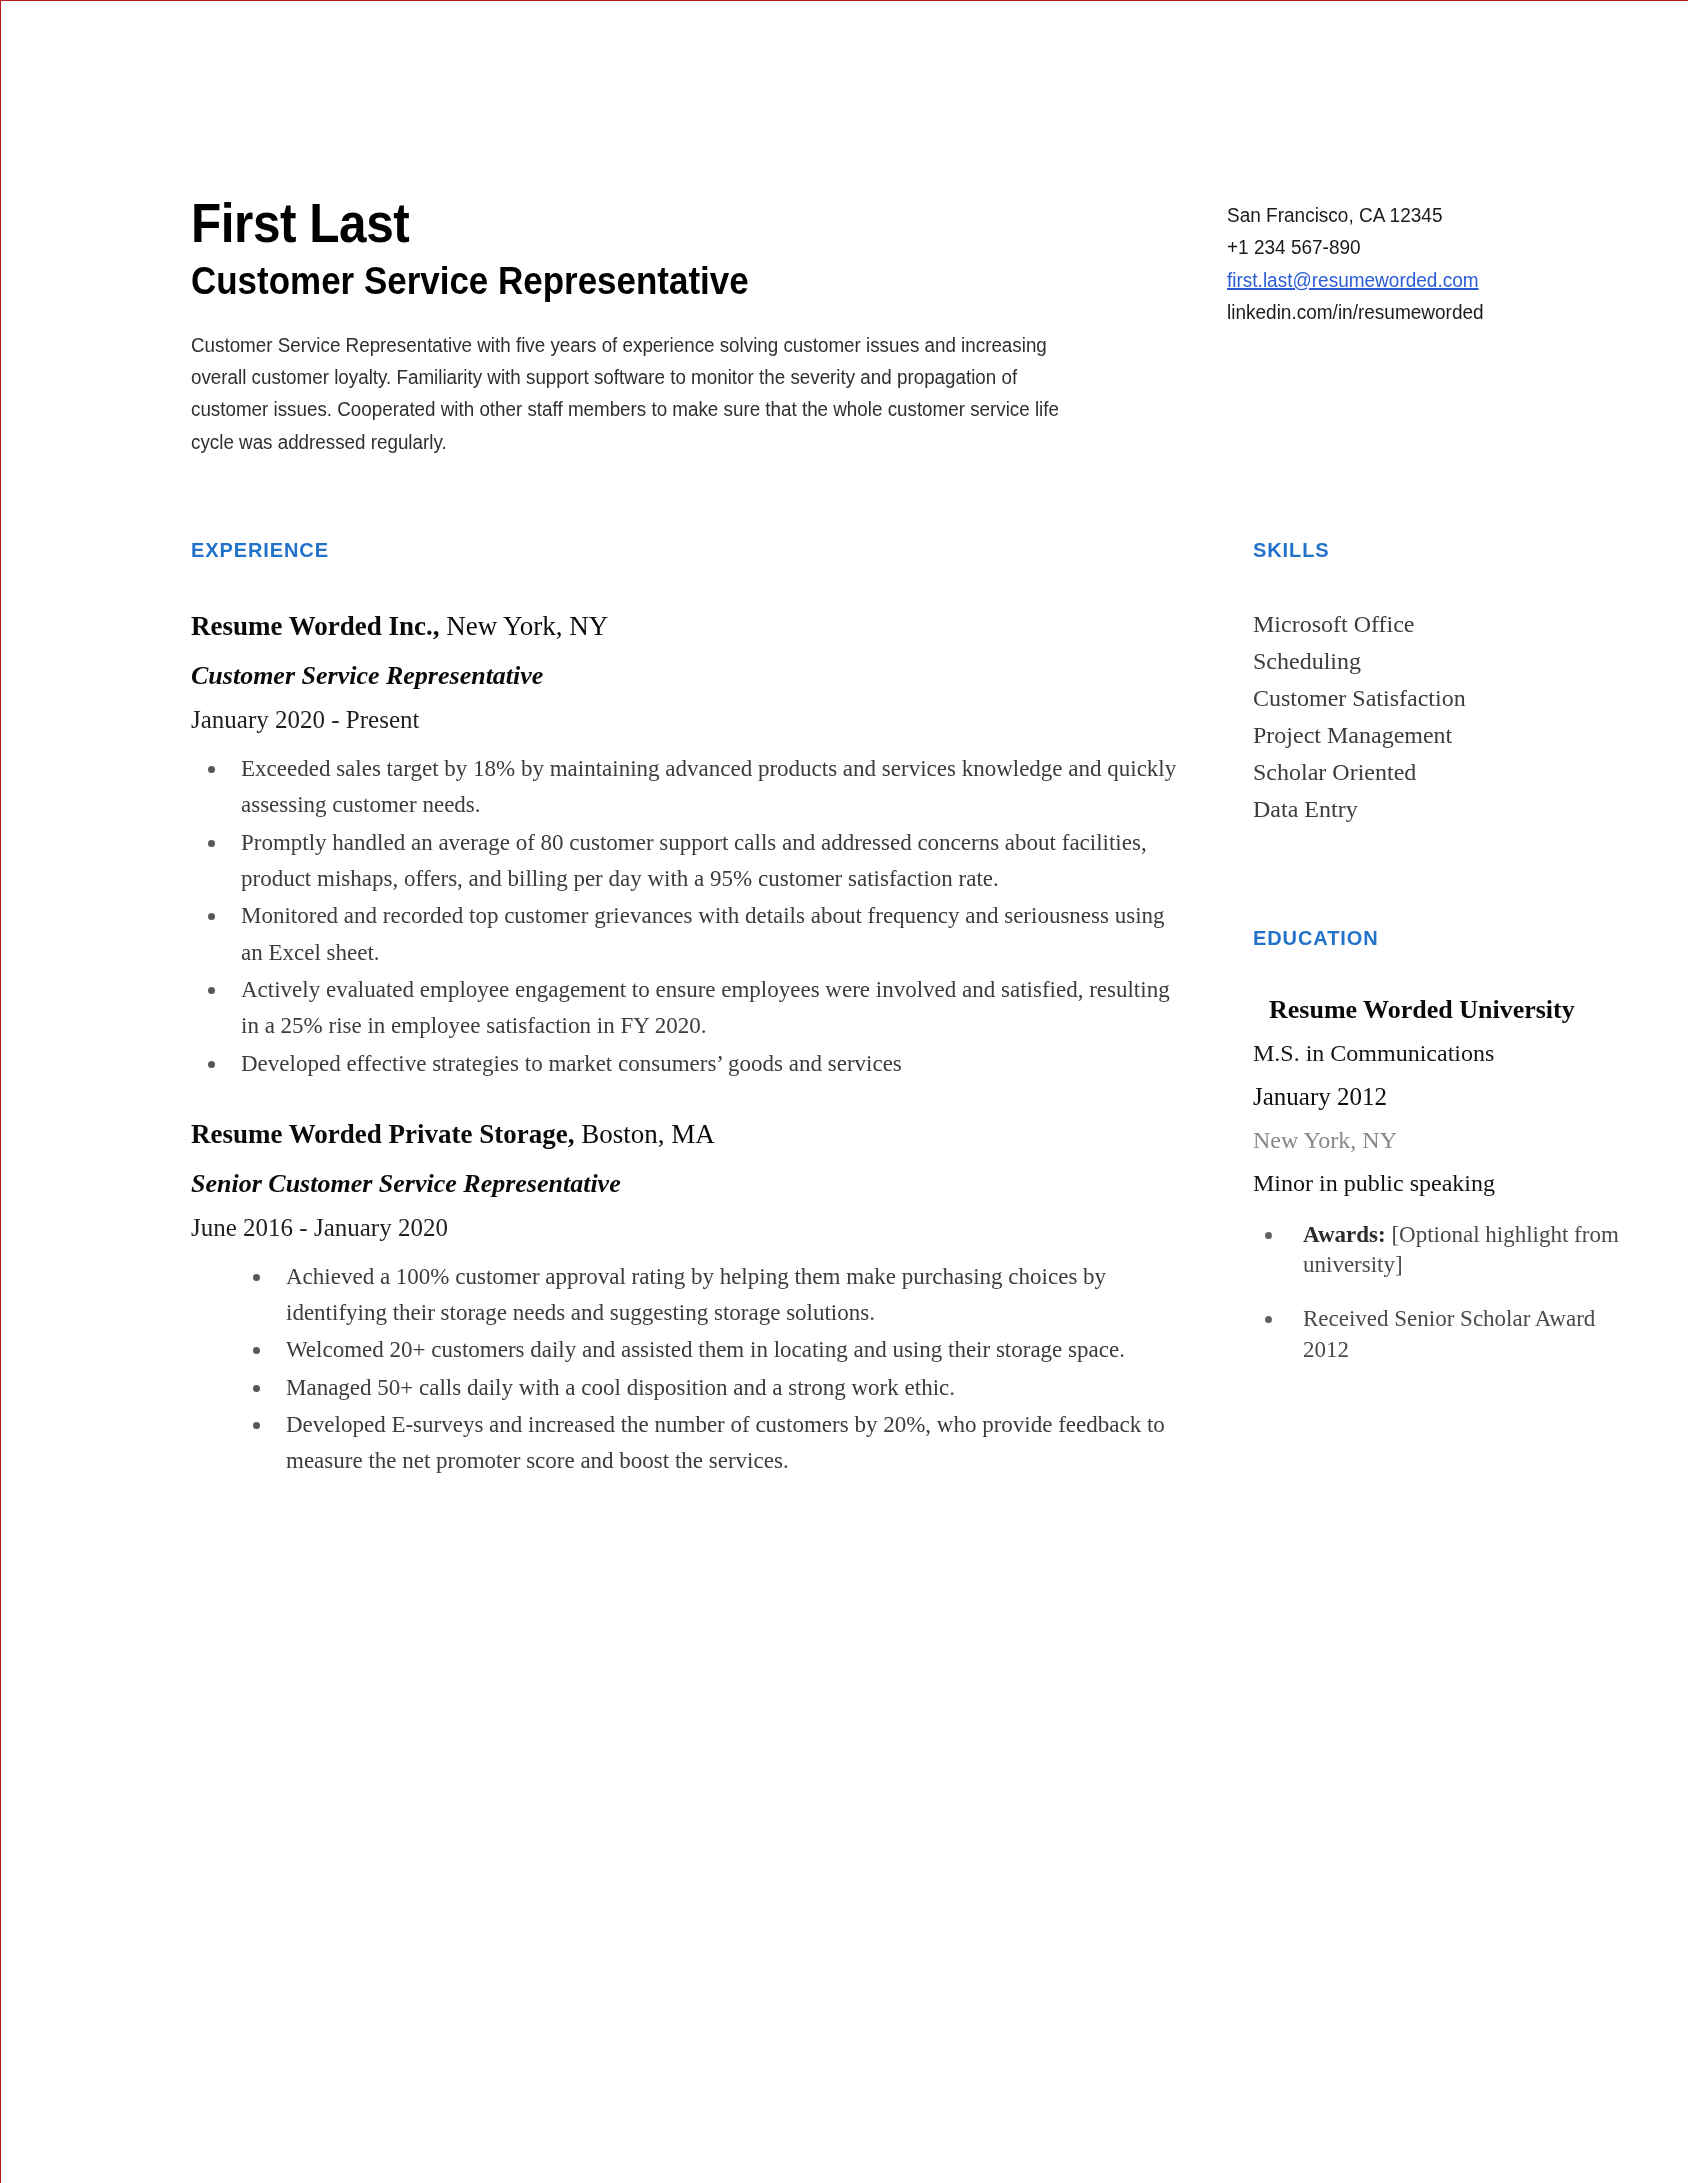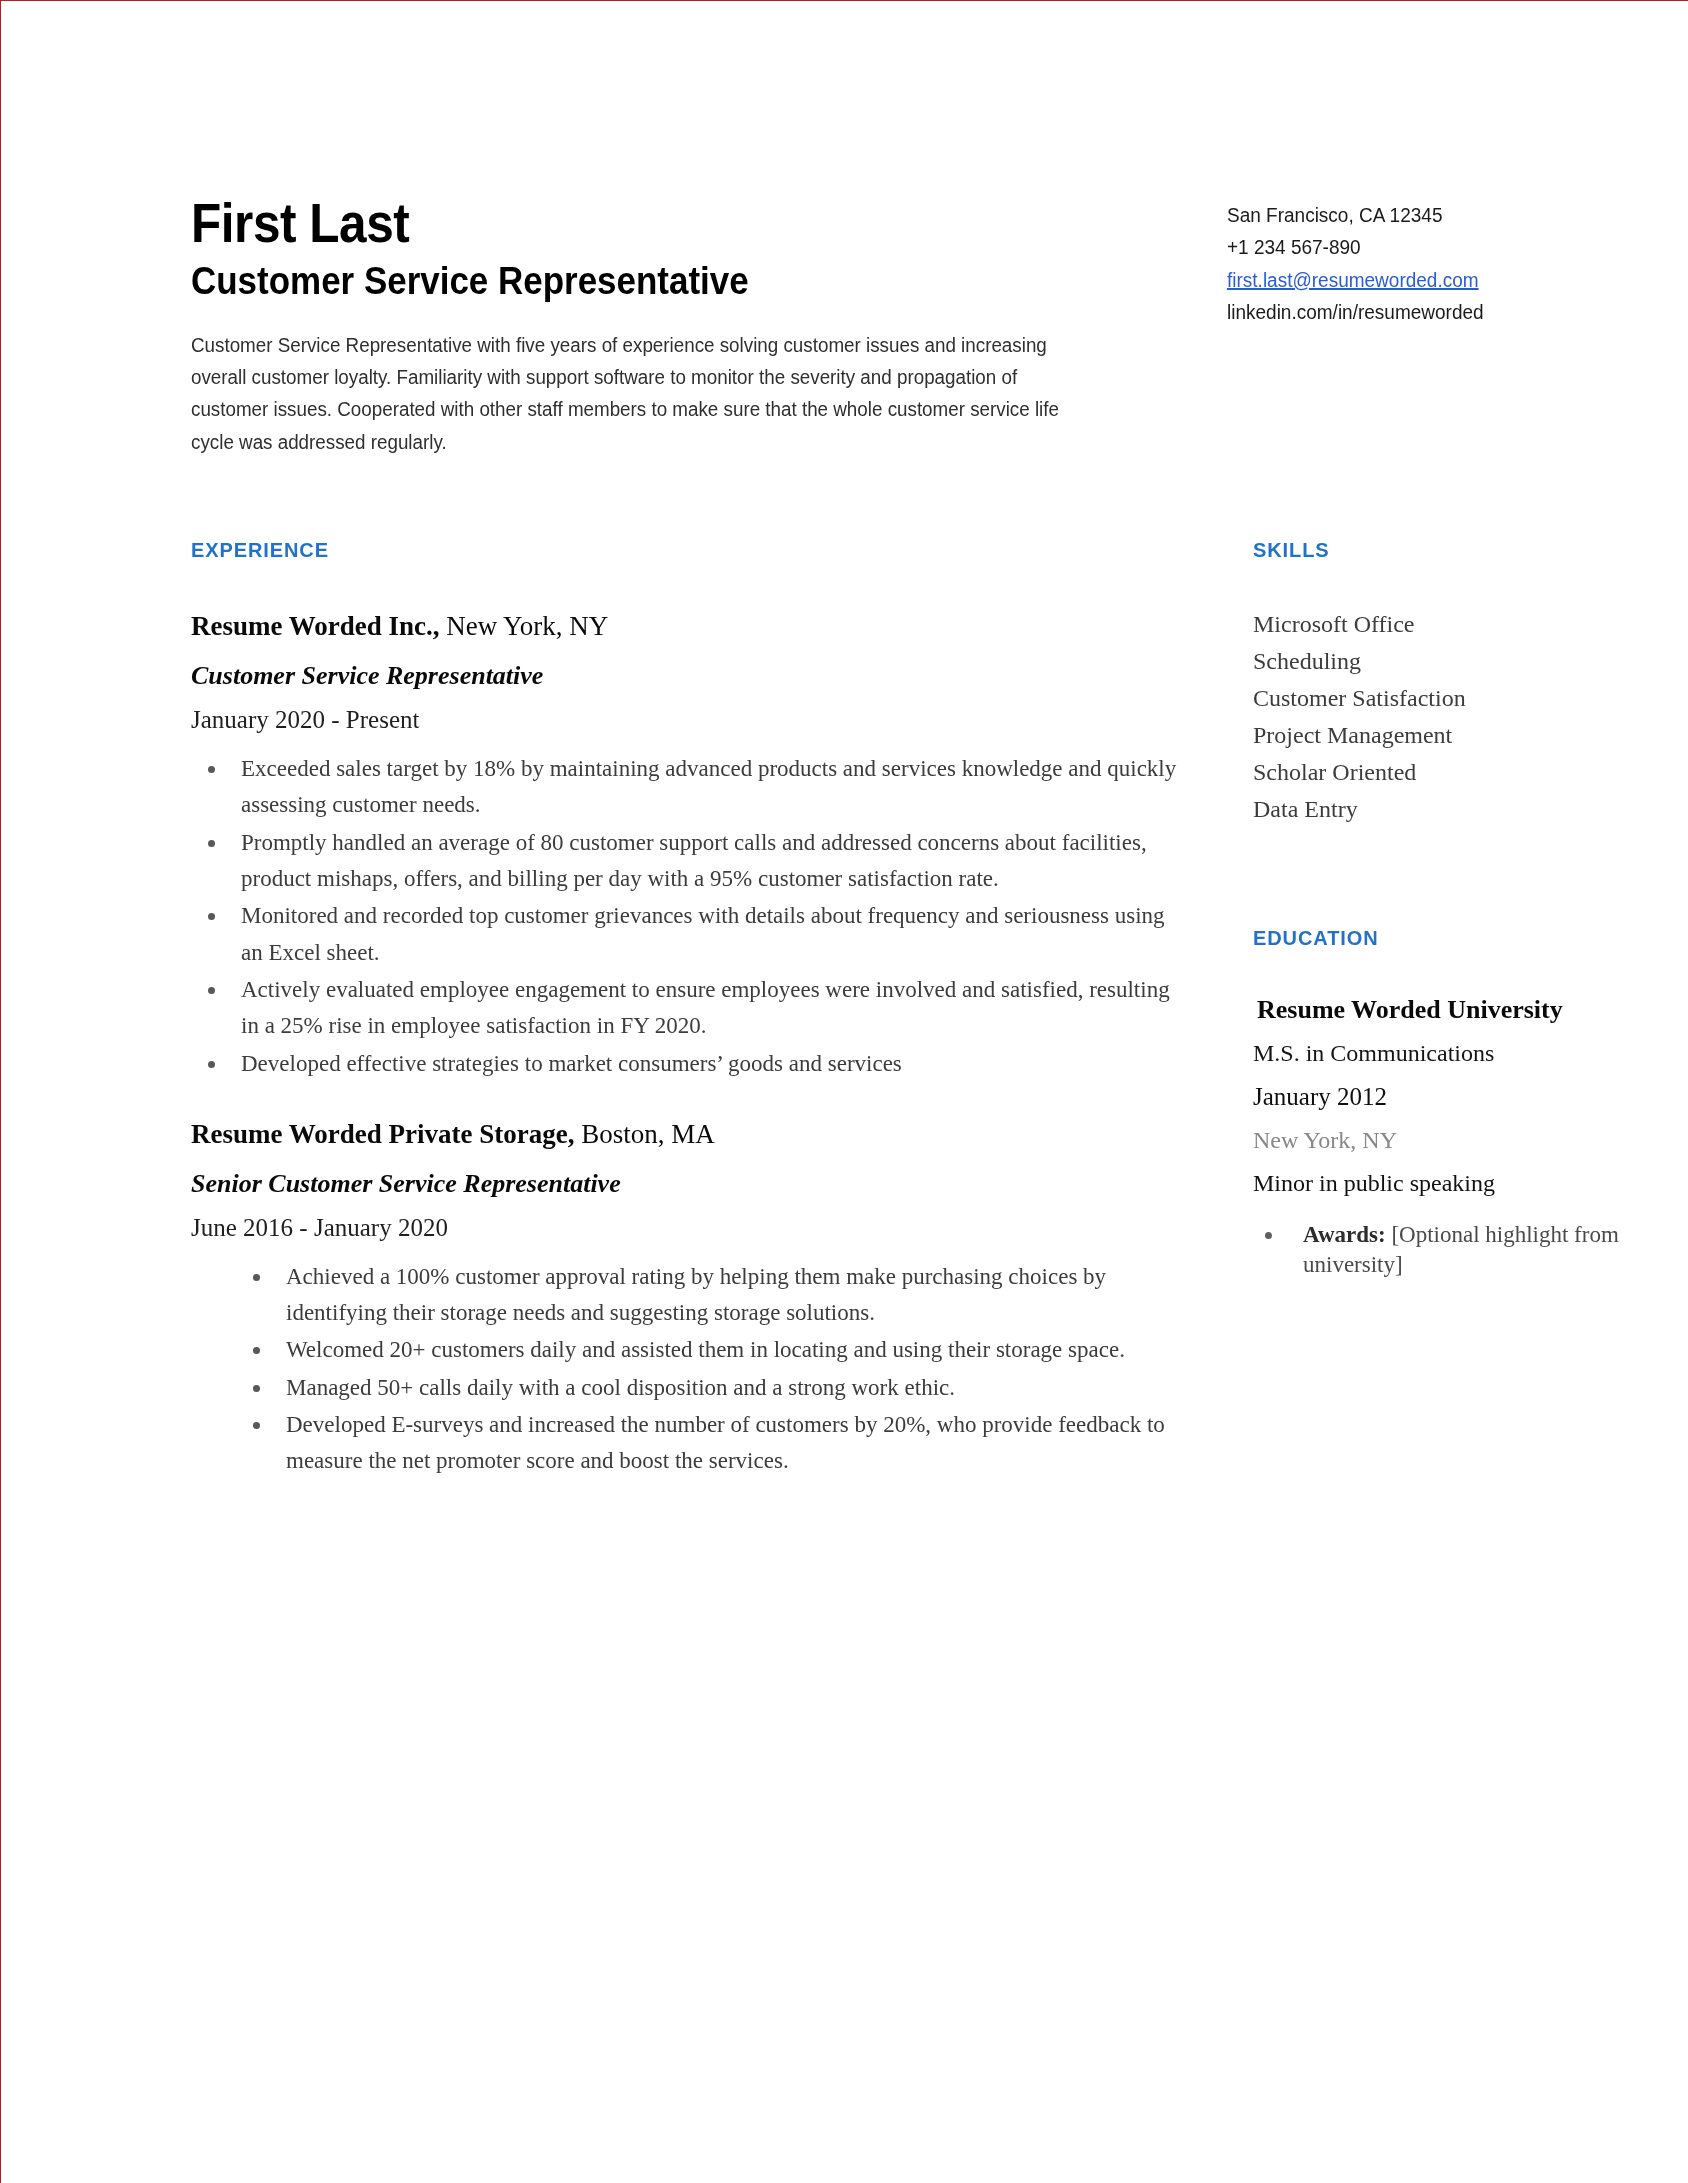--- a/index.html
+++ b/index.html
@@ -157,21 +157,21 @@
     line-height: 1.54;
     color: #3c3c3c;
   }
   .skills-list div { white-space: nowrap; }
 
   .edu-school {
     font-size: 26px;
     font-weight: 700;
     line-height: 1.22;
     color: #0a0a0a;
-    margin: 0 0 12px 4px;
+    margin: 0 0 12px 16px;
   }
   .edu-degree {
     font-size: 24px;
     line-height: 1.3;
     color: #151515;
     margin: 0 0 12px 0;
   }
   .edu-date {
     font-size: 25px;
     line-height: 1.3;
@@ -284,20 +284,21 @@
 
         <div class="edu-section">
           <div class="section-title tight">EDUCATION</div>
           <div class="edu-school">Resume Worded University</div>
           <div class="edu-degree">M.S. in Communications</div>
           <div class="edu-date">January 2012</div>
           <div class="edu-location">New York, NY</div>
           <div class="edu-minor">Minor in public speaking</div>
           <ul class="side-bullets" id="education-bullets">
               <li><b>Awards:</b><span> [Optional highlight from university]</span></li>
+              <li><span>Received Senior Scholar Award 2012</span></li>
             </ul>
         </div>
 
 
       </div>
     </div>
 
   </div>
 </div>
 

